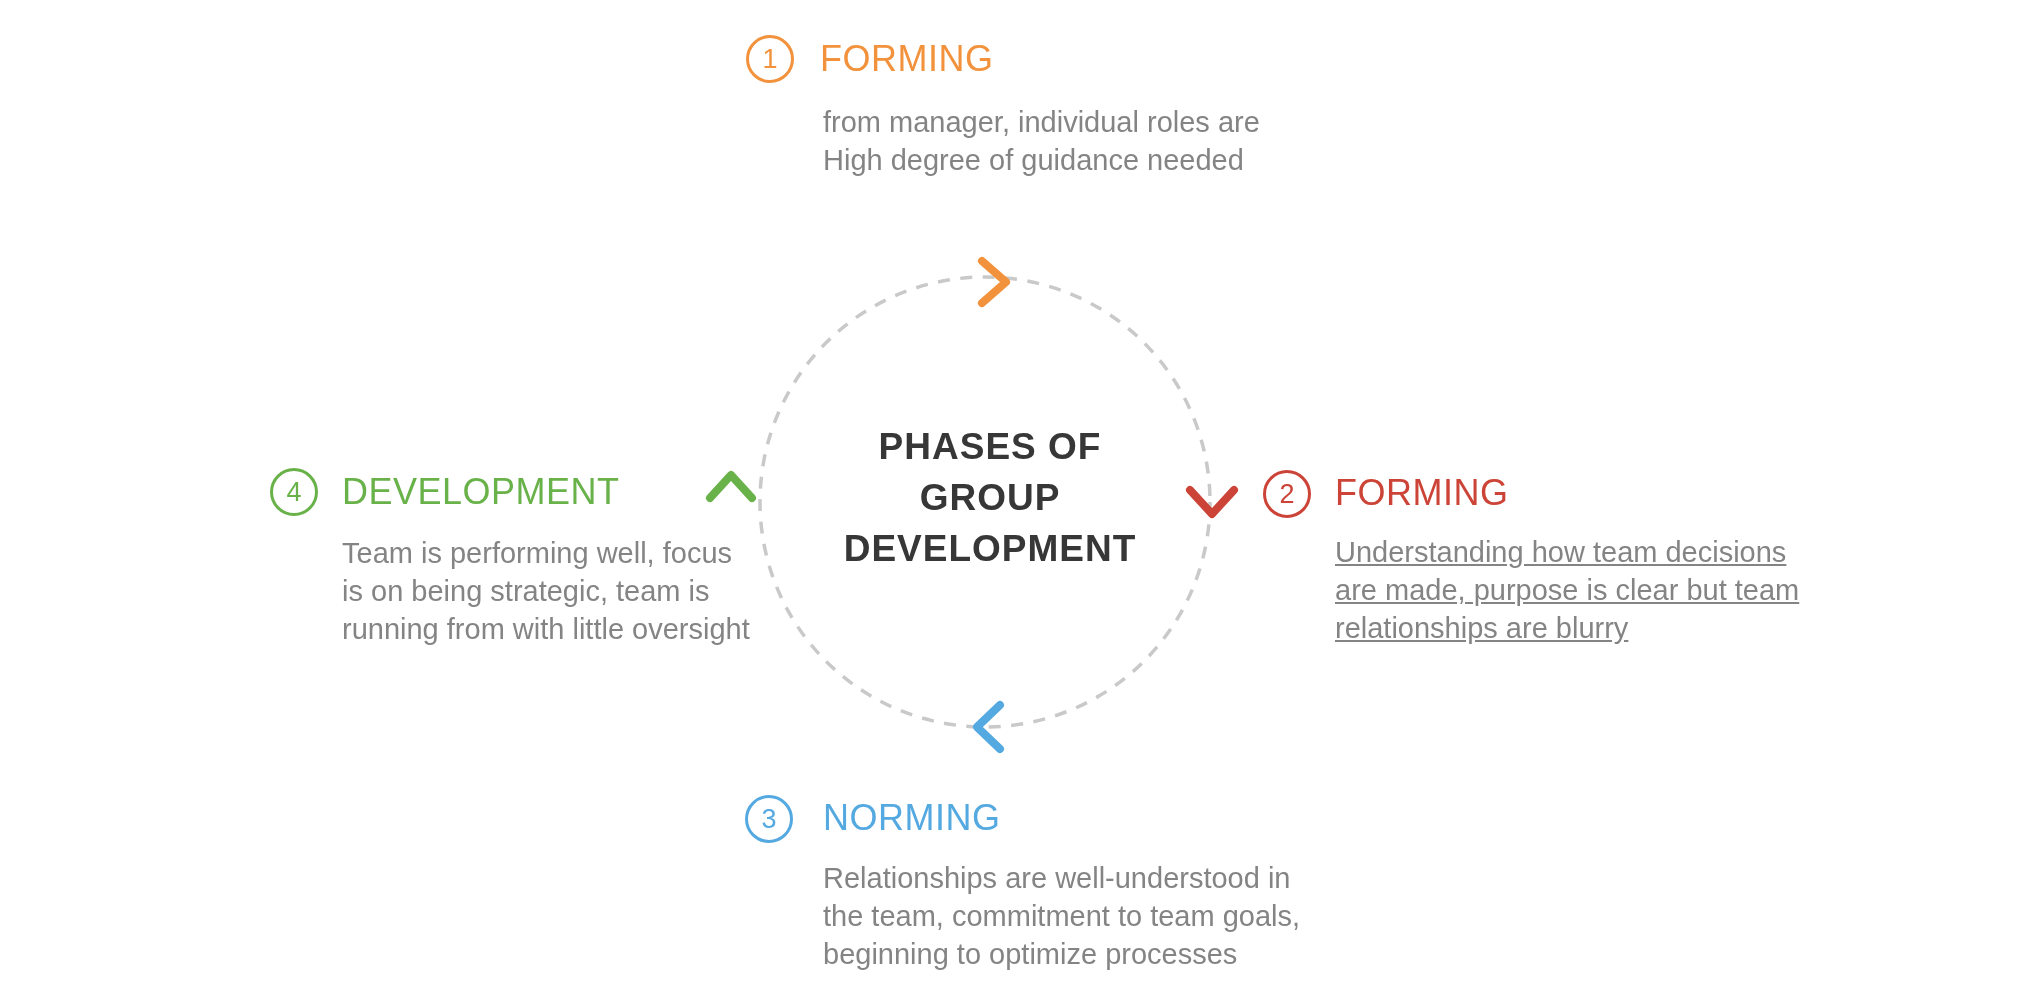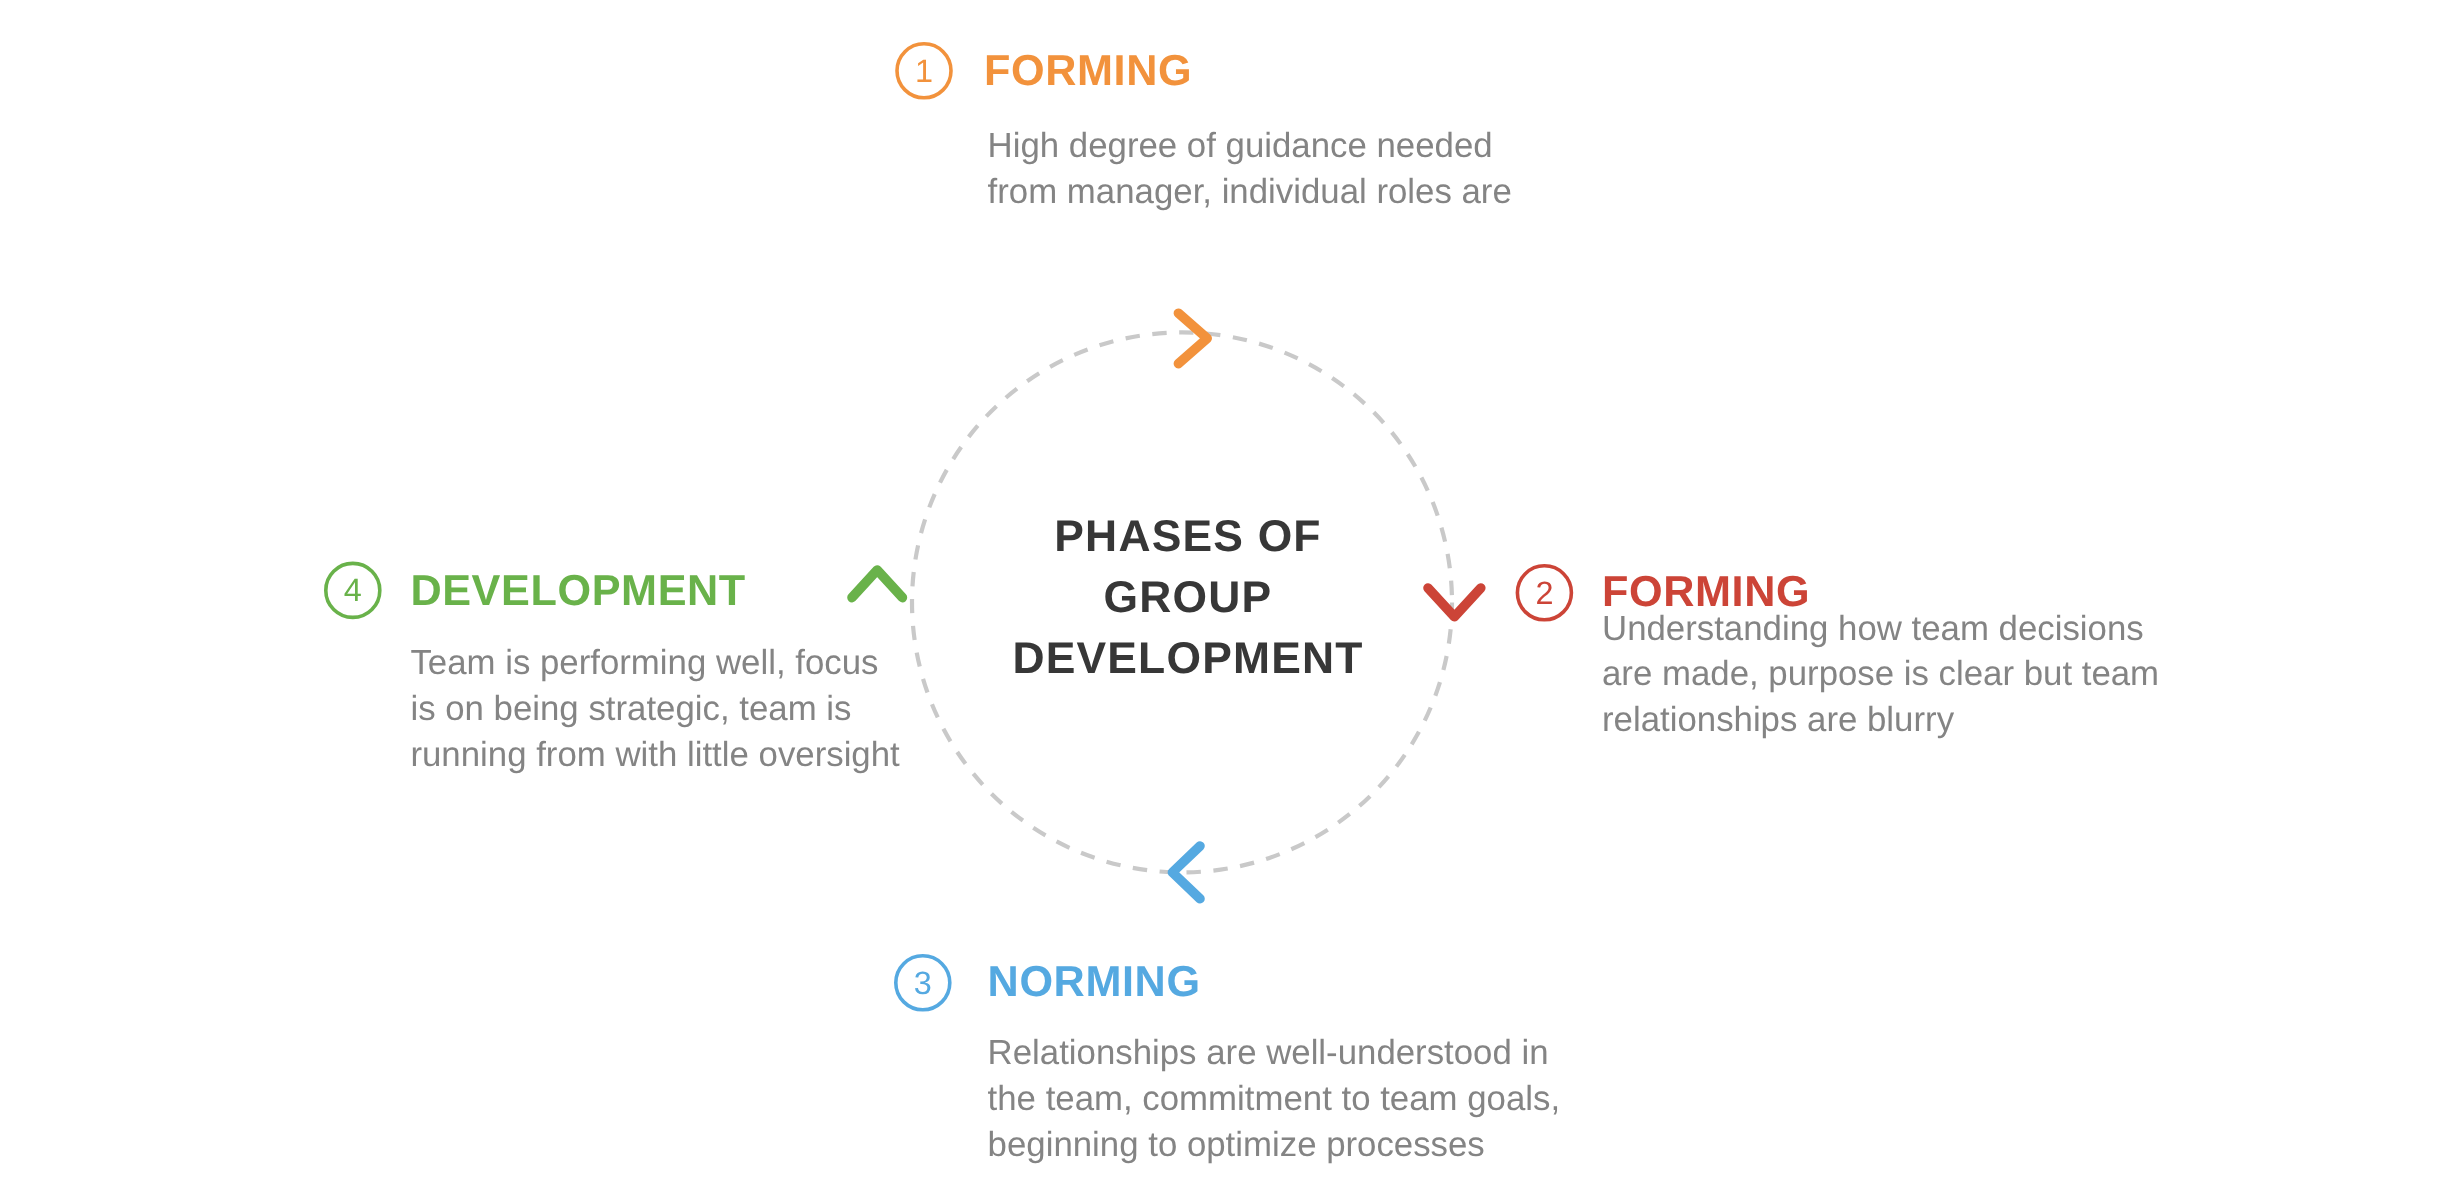--- a/index.html
+++ b/index.html
@@ -18,36 +18,36 @@
   .chev.norming{stroke:var(--c-norming,#55a9e1);}
   .chev.performing{stroke:var(--c-performing,#69b24a);}
 
   .badge{
     position:absolute;width:42px;height:42px;border-radius:50%;
     border:3px solid currentColor;
     display:flex;align-items:center;justify-content:center;
     font-size:27px;font-weight:500;box-sizing:content-box;
   }
   .ptitle{
-    position:absolute;font-size:36px;font-weight:bold;letter-spacing:0.5px;
+    position:absolute;font-size:36px;font-weight:normal;letter-spacing:0.5px;
     line-height:44px;white-space:nowrap;
   }
   .pdesc{
     position:absolute;font-size:29px;line-height:38px;
     color:var(--c-desc,#848484);white-space:nowrap;
   }
 
   
   #ph-forming .badge{left:746px;top:35px;color:var(--c-forming,#f2923c);}
   #ph-forming .ptitle{left:820px;top:37px;color:var(--c-forming,#f2923c);}
   #ph-forming .pdesc{left:823px;top:103px;}
   
   #ph-storming .badge{left:1263px;top:470px;color:var(--c-storming,#cc4437);}
   #ph-storming .ptitle{left:1335px;top:471px;color:var(--c-storming,#cc4437);}
-  #ph-storming .pdesc{left:1335px;top:505px;}
+  #ph-storming .pdesc{left:1335px;top:533px;text-decoration:underline;}
   
   #ph-norming .badge{left:745px;top:795px;color:var(--c-norming,#55a9e1);}
   #ph-norming .ptitle{left:823px;top:796px;color:var(--c-norming,#55a9e1);}
   #ph-norming .pdesc{left:823px;top:859px;}
   
   #ph-performing .badge{left:270px;top:468px;color:var(--c-performing,#69b24a);}
   #ph-performing .ptitle{left:342px;top:470px;color:var(--c-performing,#69b24a);}
   #ph-performing .pdesc{left:342px;top:534px;}
 
   .center-title{
@@ -72,22 +72,22 @@
   <div class="center-title">
     <div>PHASES OF</div>
     <div>GROUP</div>
     <div>DEVELOPMENT</div>
   </div>
 
   <div class="phase" id="ph-forming">
     <div class="badge">1</div>
     <div class="ptitle">FORMING</div>
     <div class="pdesc">
+      <div>from manager, individual roles are</div>
       <div>High degree of guidance needed</div>
-      <div>from manager, individual roles are</div>
     </div>
   </div>
 
   <div class="phase" id="ph-storming">
     <div class="badge">2</div>
     <div class="ptitle">FORMING</div>
     <div class="pdesc">
       <div>Understanding how team decisions</div>
       <div>are made, purpose is clear but team</div>
       <div>relationships are blurry</div>

